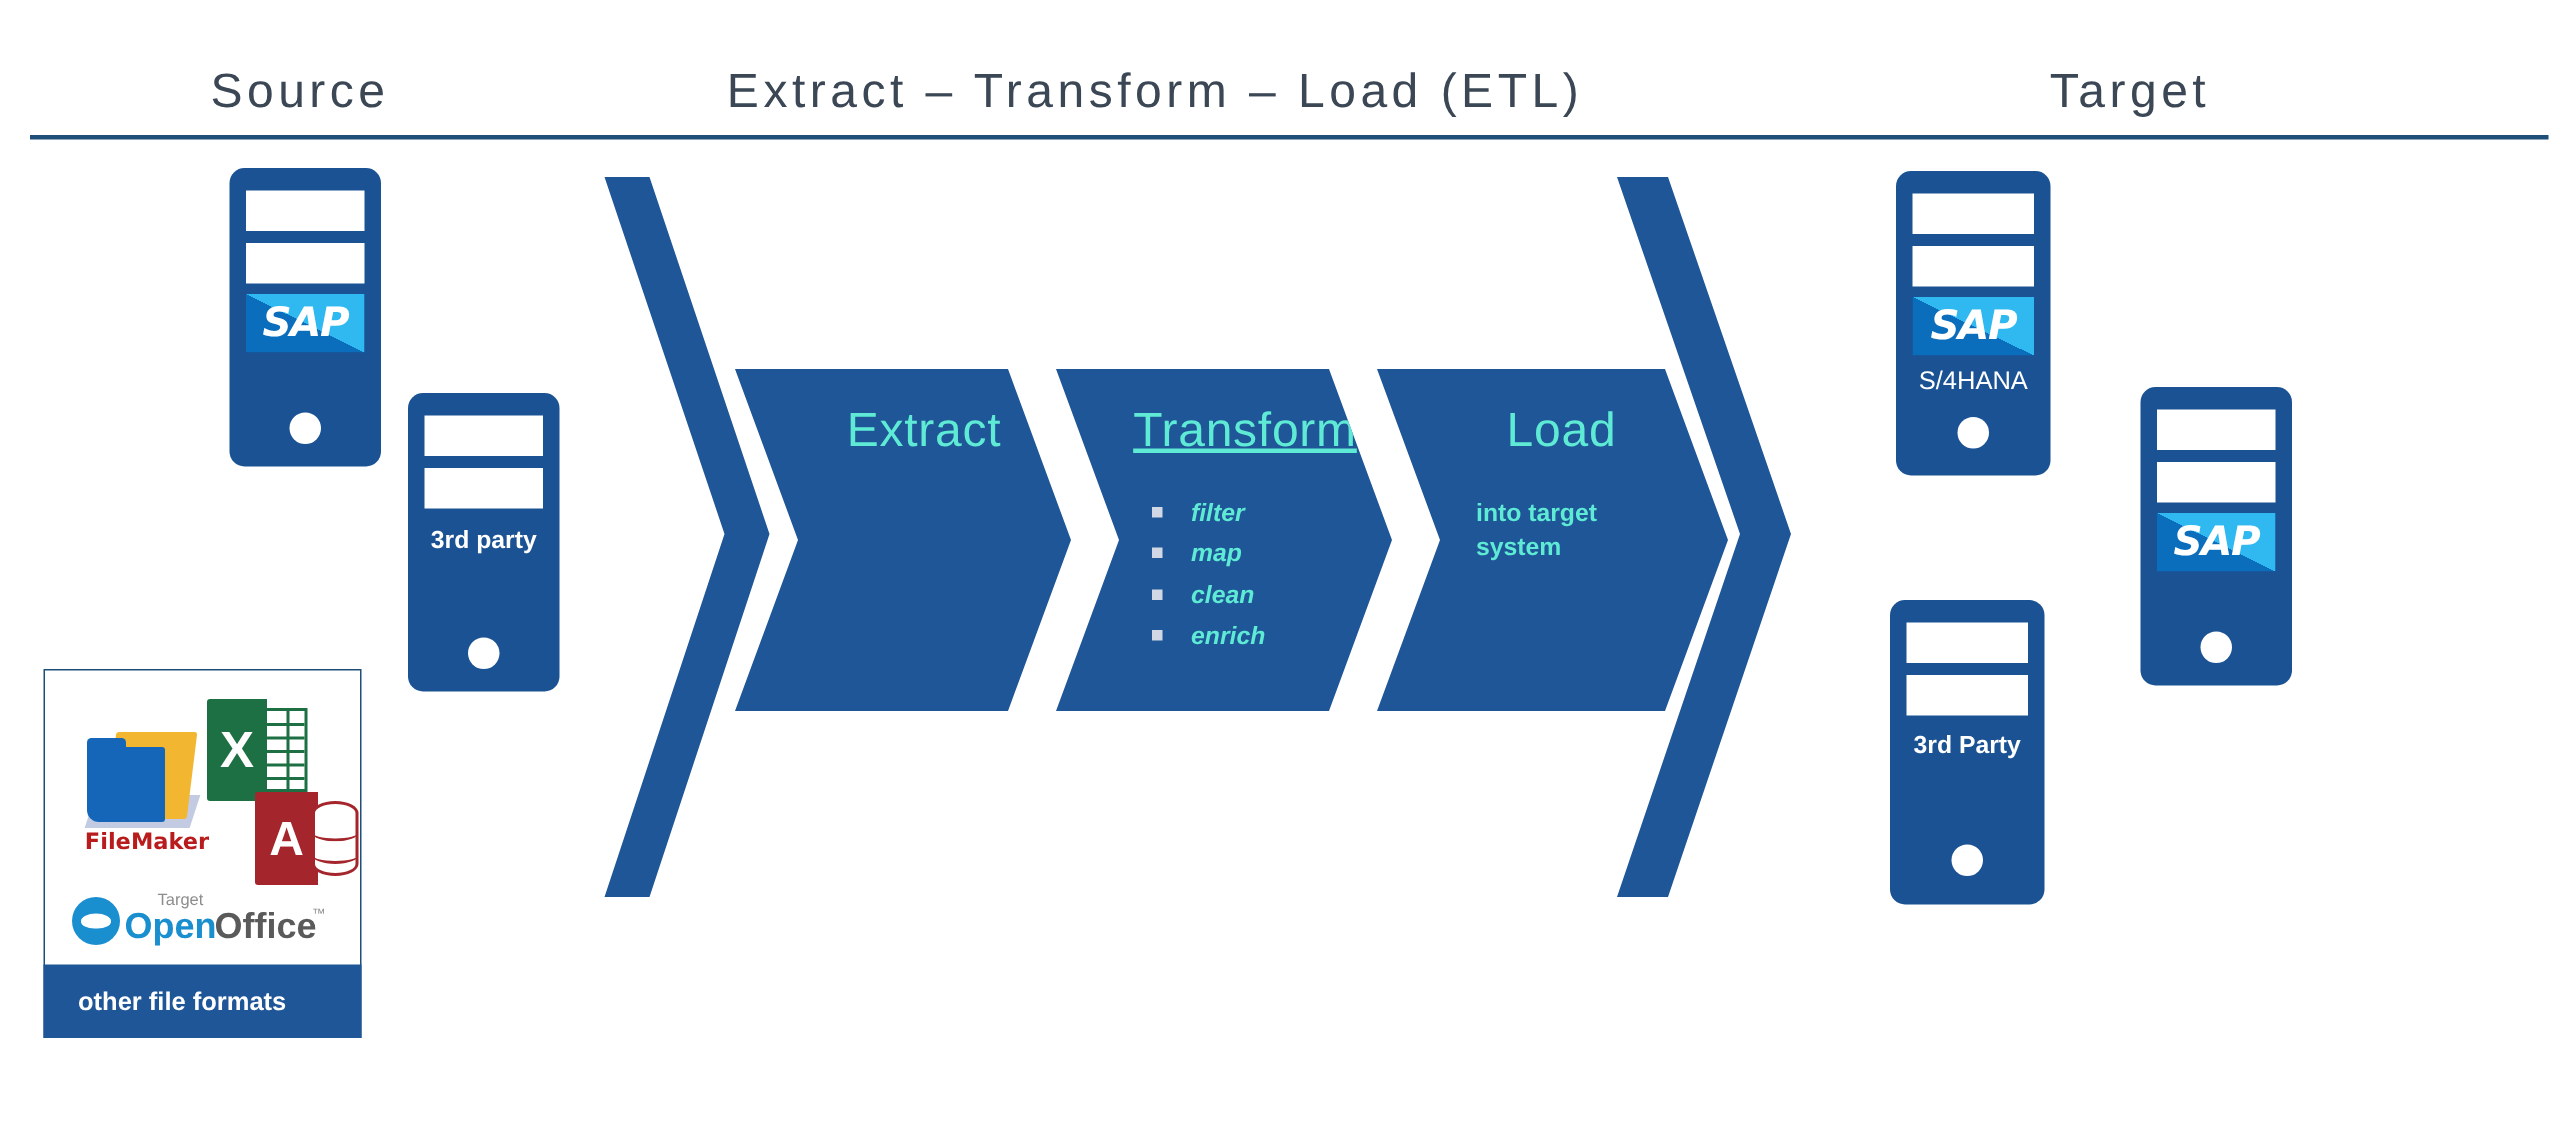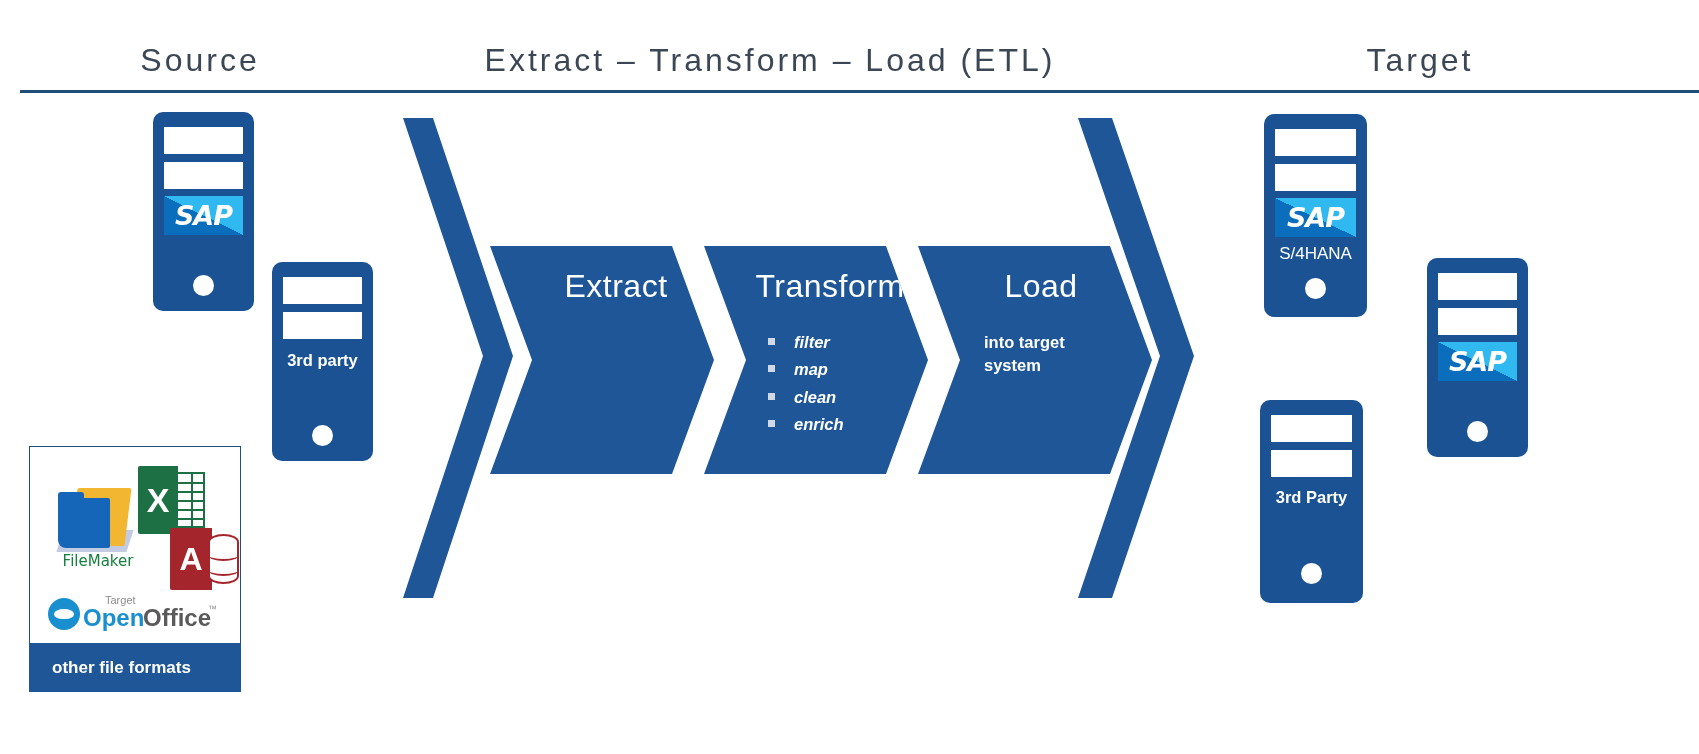--- a/index.html
+++ b/index.html
@@ -41,21 +41,21 @@
   .saplogo .txt{
     position:absolute;inset:0;display:flex;align-items:center;justify-content:center;
     color:#ffffff;font-weight:bold;font-style:italic;letter-spacing:-1px;
     font-family:"DejaVu Sans", sans-serif;
   }
 
   
   .bigchev{position:absolute;}
 
   
-  .etlchev{position:absolute;top:246px;height:228px;background:#1f5697;color:#ffffff;}
+  .etlchev{position:absolute;top:246px;height:228px;background:#1f5697;color:#5eead4;}
   .etlchev .ttl{
     position:absolute;left:0;width:100%;text-align:center;top:22px;
     font-size:32px;font-weight:400;letter-spacing:.5px;
   }
   .etlchev .body{
     position:absolute;font-size:16.5px;font-weight:bold;line-height:1.42;
   }
   .etlchev ul{list-style:none;margin:0;padding:0;font-style:italic;}
   .etlchev li{position:relative;padding-left:28px;margin:0 0 4px 0;}
   .etlchev li .sq{
@@ -74,21 +74,21 @@
   #ff-band span{color:#fff;font-weight:bold;font-size:17px;margin-left:23px;text-align:right;}
 
   .logo{position:absolute;}
 
   
   #lg-fm{left:30px;top:478px;width:90px;height:95px;}
   #lg-fm .shadow{position:absolute;left:10px;top:52px;width:70px;height:22px;background:#c3cbe2;transform:skewX(-18deg);}
   #lg-fm .yellow{position:absolute;left:24px;top:10px;width:54px;height:58px;background:#f2b630;border-radius:2px;transform:skewX(-7deg);}
   #lg-fm .blue{position:absolute;left:8px;top:20px;width:52px;height:50px;background:#1565b8;border-radius:2px 2px 2px 8px;}
   #lg-fm .tab{position:absolute;left:8px;top:14px;width:26px;height:10px;background:#1565b8;border-radius:3px 3px 0 0;}
-  #lg-fm .fmtxt{position:absolute;left:-2px;top:74px;width:100px;text-align:center;color:#15803d;font-weight:normal;font-size:15px;font-family:"DejaVu Sans",sans-serif;}
+  #lg-fm .fmtxt{position:absolute;left:-2px;top:74px;width:100px;text-align:center;color:#b91c1c;font-weight:bold;font-size:15px;font-family:"DejaVu Sans",sans-serif;}
 
   
   #lg-xl{left:118px;top:466px;width:68px;height:68px;}
   #lg-xl .doc{position:absolute;left:0;top:0;width:40px;height:68px;background:#1d7044;border-radius:2px 0 0 2px;}
   #lg-xl .doc .x{position:absolute;inset:0;display:flex;align-items:center;justify-content:center;color:#fff;font-weight:bold;font-size:34px;}
   #lg-xl .grid{position:absolute;left:38px;top:6px;width:29px;height:56px;background:#fff;border:2px solid #1d7044;box-sizing:border-box;}
   #lg-xl .grid i{position:absolute;left:0;width:100%;height:2px;background:#1d7044;}
   #lg-xl .grid b{position:absolute;top:0;height:100%;width:2px;background:#1d7044;}
 
   
@@ -187,21 +187,21 @@
 
   <svg class="bigchev" style="left:1050px;top:118px;width:130px;height:480px;" viewBox="0 0 130 480">
     <polygon points="8,0 42,0 124,238 42,480 8,480 90,238" fill="#1f5697"></polygon>
   </svg>
 
   <div class="etlchev" id="chev-extract" style="left:470px;width:224px;clip-path:polygon(0 0, 182px 0, 224px 114px, 182px 228px, 0 228px, 42px 114px);">
     <div class="ttl" style="padding-left:14px;">Extract</div>
   </div>
 
   <div class="etlchev" id="chev-transform" style="left:684px;width:224px;clip-path:polygon(0 0, 182px 0, 224px 114px, 182px 228px, 0 228px, 42px 114px);">
-    <div class="ttl" style="padding-left:14px;">Transform</div>
+    <div class="ttl" style="padding-left:14px;text-decoration:underline;">Transform</div>
     <div class="body" style="left:62px;top:85px;">
       <ul>
         <li><span class="sq"></span><span>filter</span></li>
         <li><span class="sq"></span><span>map</span></li>
         <li><span class="sq"></span><span>clean</span></li>
         <li><span class="sq"></span><span>enrich</span></li>
       </ul>
     </div>
   </div>
 

